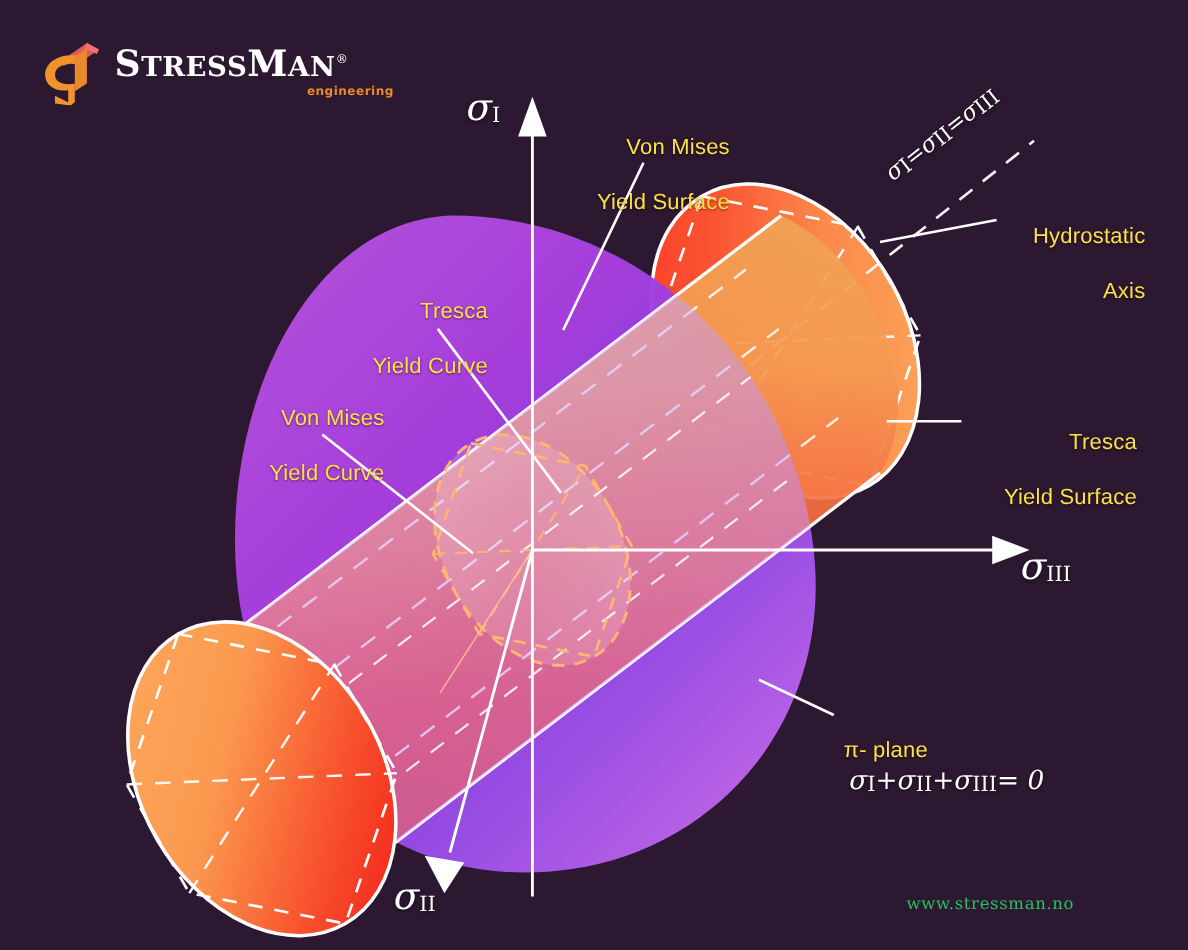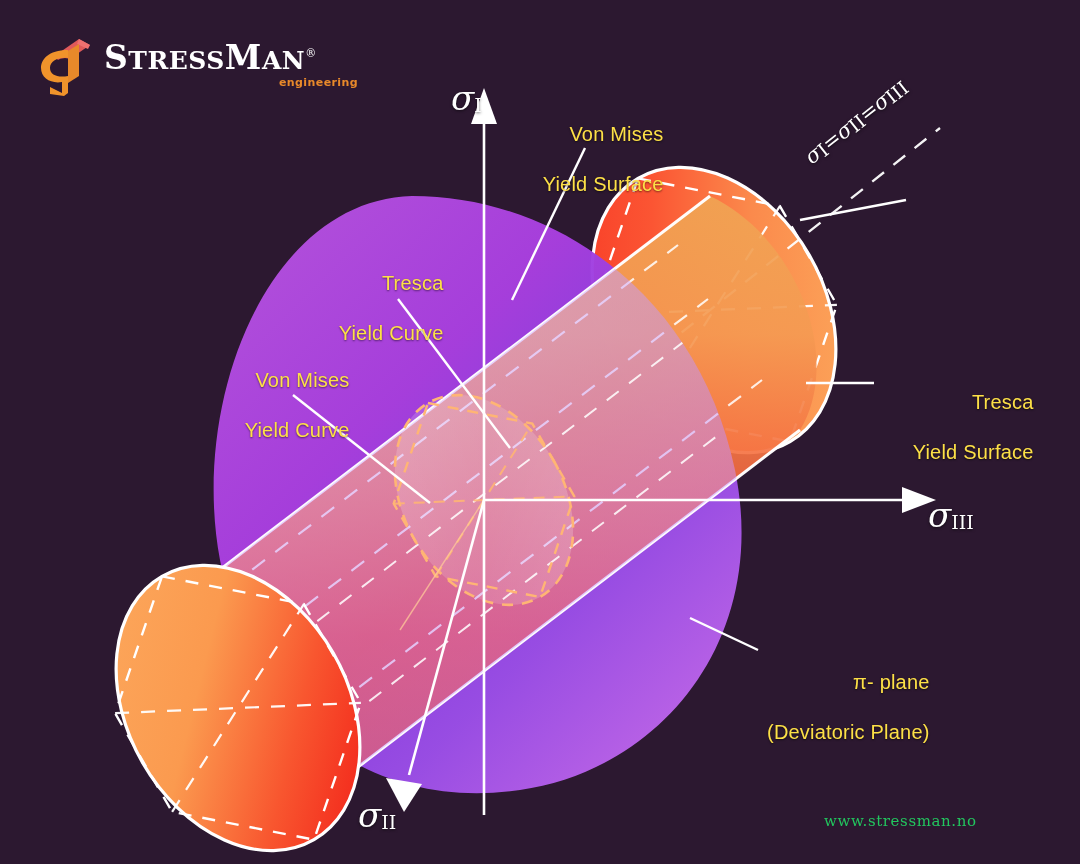--- a/index.html
+++ b/index.html
@@ -222,29 +222,33 @@
                C12 25 20 21 30 22 Z" fill="#f0932b"></path>
       <ellipse cx="27" cy="31" rx="12" ry="9" fill="#2c1830"></ellipse>
       <path d="M41 8 L41 40 L30 47 L30 15 Z" fill="#e8892a"></path>
     </svg>
     <div class="wordmark">
       <span>S</span><span class="sm">TRESS</span><span>M</span><span class="sm">AN</span><span class="reg">®</span>
     </div>
     <div class="sub">engineering</div>
   </div>
 
-  <div class="sym" style="left:424px;top:78px;margin-left:27px;">σ<sub>I</sub></div>
+  <div class="sym" style="left:424px;top:78px;">σ<sub>I</sub></div>
   <div class="sym" style="left:358px;top:775px;margin-top:20px;">σ<sub>II</sub></div>
   <div class="sym" style="left:928px;top:495px;">σ<sub>III</sub></div>
 
   <div class="lbl" style="left:520px;top:97px;">
     <span>Von Mises</span><br>
     <span>Yield Surface</span>
   </div>
 
+  <div class="lbl" style="left:916px;top:178px;">
+    <span>Hydrostatic</span><br>
+    <span>Axis</span>
+  </div>
 
   <div class="sym" style="left:800px;top:150px;font-size:21px;transform:rotate(-38deg);transform-origin:left top;">
     σ<sub>I</sub>=σ<sub>II</sub>=σ<sub>III</sub>
   </div>
 
   <div class="lbl" style="left:890px;top:365px;">
     <span>Tresca</span><br>
     <span>Yield Surface</span>
   </div>
 
@@ -253,18 +257,20 @@
     <span>Yield Curve</span>
   </div>
 
   <div class="lbl" style="left:222px;top:343px;">
     <span>Von Mises</span><br>
     <span>Yield Curve</span>
   </div>
 
   <div class="lbl" style="left:744px;top:645px;">
     <span>π- plane</span><br>
-    <span>(Deviatoric Plane)</span>
+  </div>
+  <div class="sym" style="left:772px;top:695px;font-size:24px;">
+    σ<sub>I</sub>+σ<sub>II</sub>+σ<sub>III</sub>= 0
   </div>
 
   <div class="url" style="left:824px;top:812px;">www.stressman.no</div>
 
 </div>
 
 </body></html>

